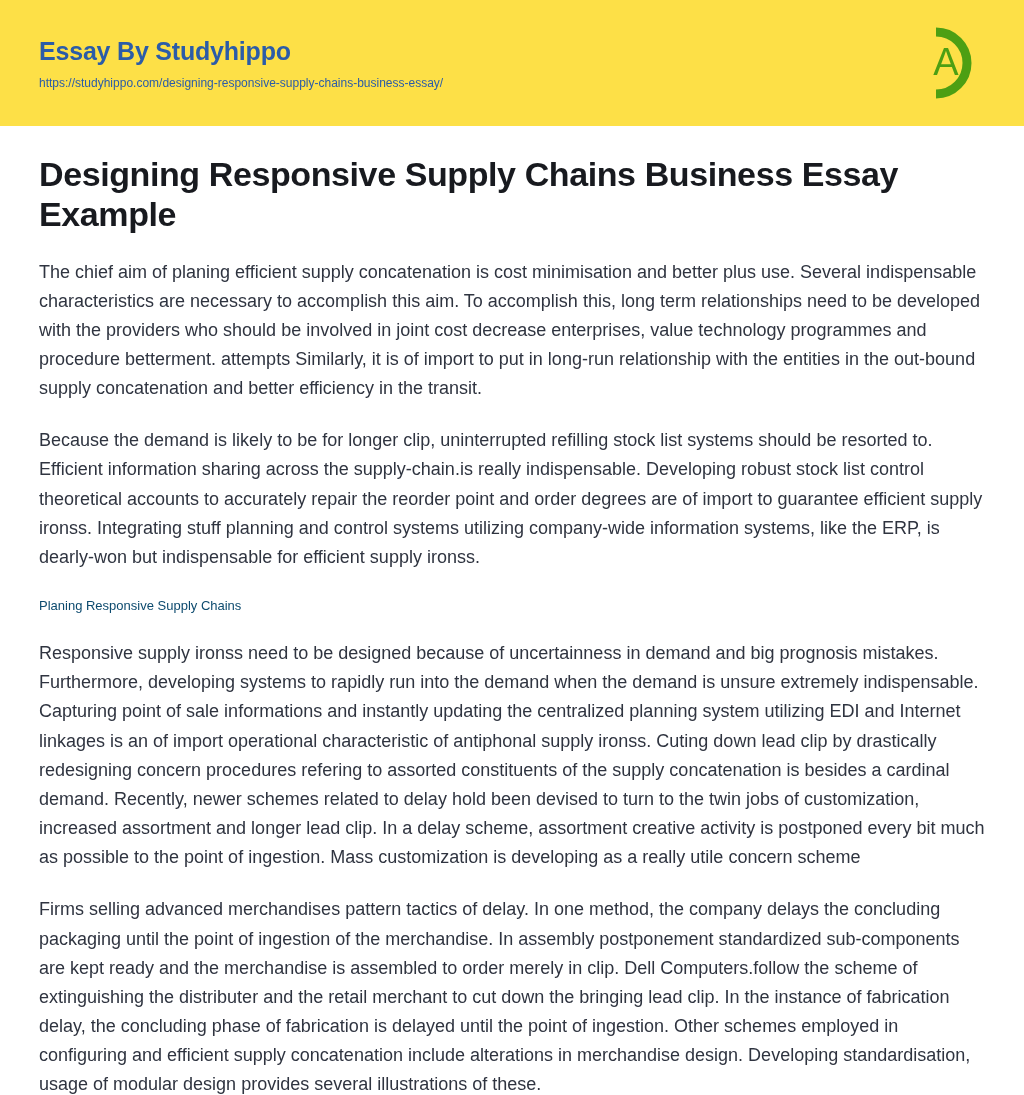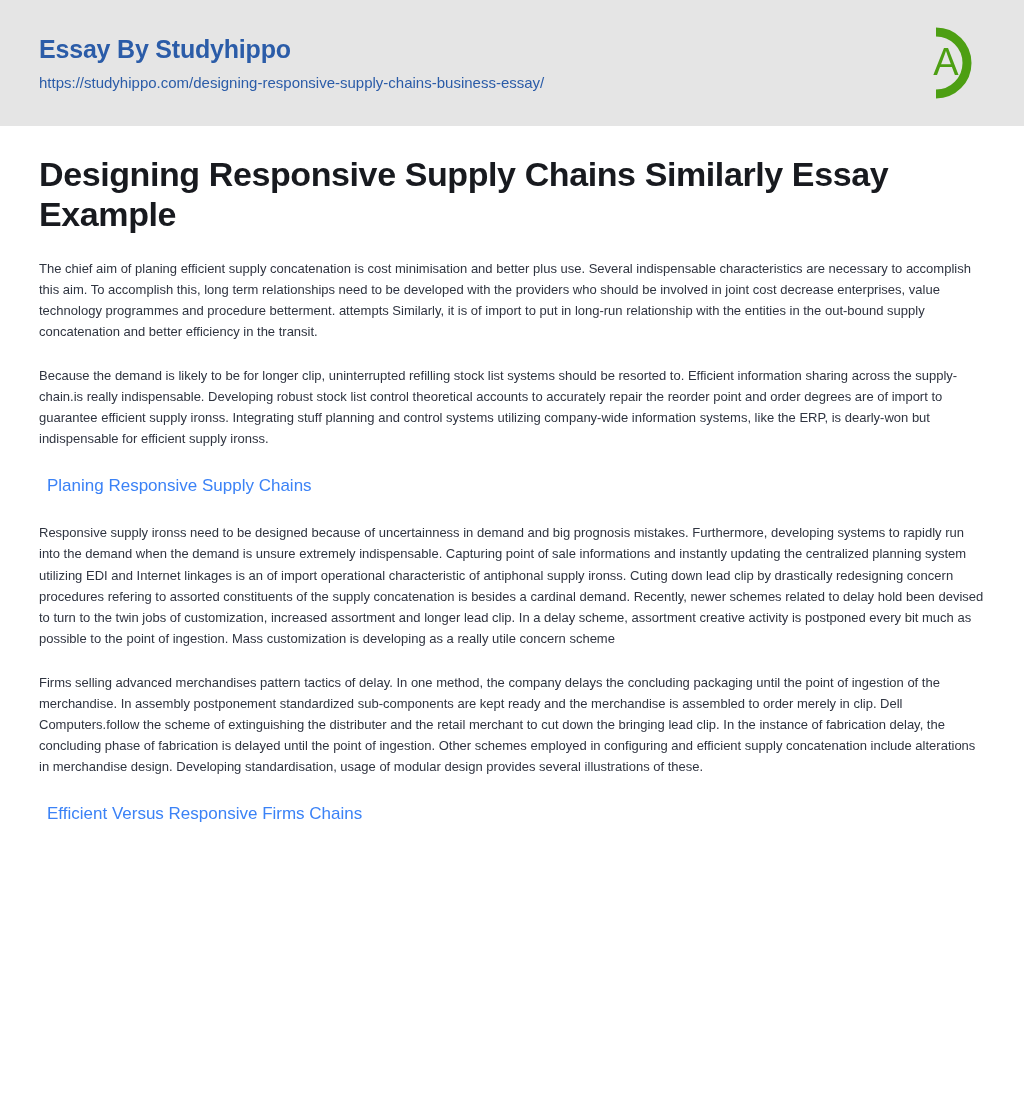--- a/index.html
+++ b/index.html
@@ -12,21 +12,21 @@
     background: #ffffff;
     font-family: "Liberation Sans", sans-serif;
     overflow: hidden;
   }
 
   
   .site-header {
     position: relative;
     width: 1024px;
     height: 126px;
-    background: #e5e5e5;
+    background: #fde047;
     box-sizing: border-box;
   }
   .header-inner {
     position: absolute;
     left: 39px;
     top: 0;
     height: 126px;
     display: flex;
     flex-direction: column;
     justify-content: center;
@@ -34,21 +34,21 @@
   .site-name {
     font-size: 25px;
     font-weight: bold;
     color: #2b5ca8;
     letter-spacing: -0.2px;
     line-height: 1.2;
     margin: 0 0 10px 0;
     white-space: nowrap;
   }
   .site-url {
-    font-size: 15px;
+    font-size: 12px;
     color: #2b5ca8;
     line-height: 1.2;
     text-decoration: none;
     white-space: nowrap;
   }
   .brand-logo {
     position: absolute;
     right: 32px;
     top: 18px;
     width: 78px;
@@ -67,36 +67,36 @@
     color: #181a1f;
     line-height: 1.17;
     letter-spacing: -0.4px;
     margin: 29px 0 0 0;
     max-width: 910px;
   }
   .article-body {
     margin-top: 23px;
   }
   .para {
-    font-size: 13px;
+    font-size: 18px;
     color: #2f3440;
     line-height: 1.62;
     margin: 0 0 23px 0;
     max-width: 948px;
     text-align: left;
   }
   .para:last-child {
     margin-bottom: 0;
   }
   .subhead {
-    font-size: 17px;
+    font-size: 13px;
     font-weight: normal;
-    color: #3b82f6;
+    color: #0c4a6e;
     line-height: 1.62;
-    margin: 0 0 23px 8px;
+    margin: 0 0 23px 0;
   }
 </style>
 </head>
 <body>
 
 <div class="site-header">
   <div class="header-inner">
     <div class="site-name">Essay By Studyhippo</div>
     <a class="site-url" href="#">https://studyhippo.com/designing-responsive-supply-chains-business-essay/</a>
   </div>
@@ -107,21 +107,21 @@
       <path d="M 22 14 A 31 31 0 1 1 22 76" fill="none" stroke="#4d9f13" stroke-width="9" stroke-linecap="butt"></path>
 
       <g>
         <text x="32" y="57" text-anchor="middle" font-family="'Liberation Sans', sans-serif" font-size="38" fill="#4d9f13">A</text>
       </g>
     </svg>
   </div>
 </div>
 
 <div class="article">
-  <h1 class="article-title">Designing Responsive Supply Chains Similarly Essay Example</h1>
+  <h1 class="article-title">Designing Responsive Supply Chains Business Essay Example</h1>
   <div class="article-body">
       <p class="para">The chief aim of planing efficient supply concatenation is cost minimisation and better plus use. Several indispensable characteristics are necessary to accomplish this aim. To accomplish this, long term relationships need to be developed with the providers who should be involved in joint cost decrease enterprises, value technology programmes and procedure betterment. attempts Similarly, it is of import to put in long-run relationship with the entities in the out-bound supply concatenation and better efficiency in the transit.</p>
       <p class="para">Because the demand is likely to be for longer clip, uninterrupted refilling stock list systems should be resorted to. Efficient information sharing across the supply-chain.is really indispensable. Developing robust stock list control theoretical accounts to accurately repair the reorder point and order degrees are of import to guarantee efficient supply ironss. Integrating stuff planning and control systems utilizing company-wide information systems, like the ERP, is dearly-won but indispensable for efficient supply ironss.</p>
       <h2 class="subhead">Planing Responsive Supply Chains</h2>
       <p class="para">Responsive supply ironss need to be designed because of uncertainness in demand and big prognosis mistakes. Furthermore, developing systems to rapidly run into the demand when the demand is unsure extremely indispensable. Capturing point of sale informations and instantly updating the centralized planning system utilizing EDI and Internet linkages is an of import operational characteristic of antiphonal supply ironss. Cuting down lead clip by drastically redesigning concern procedures refering to assorted constituents of the supply concatenation is besides a cardinal demand. Recently, newer schemes related to delay hold been devised to turn to the twin jobs of customization, increased assortment and longer lead clip. In a delay scheme, assortment creative activity is postponed every bit much as possible to the point of ingestion. Mass customization is developing as a really utile concern scheme</p>
       <p class="para">Firms selling advanced merchandises pattern tactics of delay. In one method, the company delays the concluding packaging until the point of ingestion of the merchandise. In assembly postponement standardized sub-components are kept ready and the merchandise is assembled to order merely in clip. Dell Computers.follow the scheme of extinguishing the distributer and the retail merchant to cut down the bringing lead clip. In the instance of fabrication delay, the concluding phase of fabrication is delayed until the point of ingestion. Other schemes employed in configuring and efficient supply concatenation include alterations in merchandise design. Developing standardisation, usage of modular design provides several illustrations of these.</p>
       <h2 class="subhead">Efficient Versus Responsive Firms Chains</h2>
     </div>
 </div>
 

